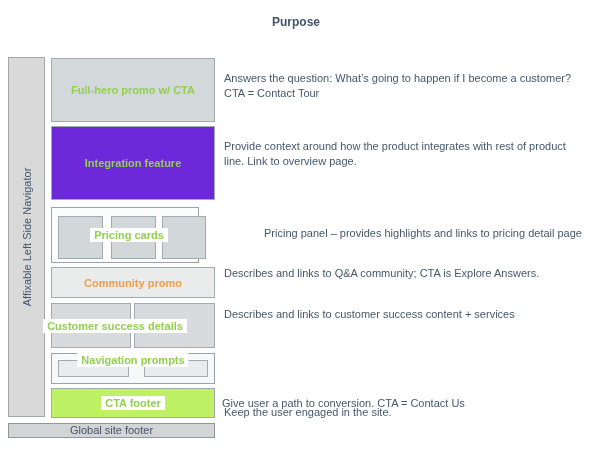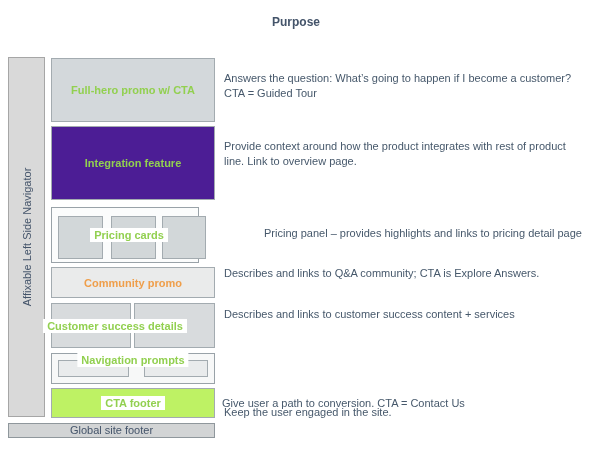--- a/index.html
+++ b/index.html
@@ -53,21 +53,21 @@
     white-space: nowrap;
   }
   .green { color: var(--green, #92d050); }
   .orange { color: var(--orange, #ef9e4a); }
   .white-tag {
     background: #ffffff;
     padding: 0 4px;
     line-height: 14px;
   }
   .hero        { left: 51px; top: 58px;  width: 164px; height: 64px; background: #d3d8db; }
-  .integration { left: 51px; top: 126px; width: 164px; height: 74px; background: #4c1d95; }
+  .integration { left: 51px; top: 126px; width: 164px; height: 74px; background: #6d28d9; }
   .pricing     { left: 51px; top: 207px; width: 148px; height: 56px; background: #fbfcfc; border-color: #99a2a8; padding-left: 8px; }
   .pricing .card {
     position: absolute;
     top: 8px; height: 43px; width: 45px;
     background: #d2d7d9;
     border: 1px solid #a3abb0;
     box-sizing: border-box;
   }
   .card.c1 { left: 6px; }
   .card.c2 { left: 59px; }
@@ -177,21 +177,21 @@
   </div>
 
   <div class="wf-block ctafooter">
     <span class="lbl green white-tag">CTA footer</span>
   </div>
 
   <div class="globalfooter">
     <span class="glabel">Global site footer</span>
   </div>
 
-  <div class="ptext t1">Answers the question: What’s going to happen if I become a customer? CTA = Guided Tour</div>
+  <div class="ptext t1">Answers the question: What’s going to happen if I become a customer? CTA = Contact Tour</div>
   <div class="ptext t2">Provide context around how the product integrates with rest of product line. Link to overview page.</div>
   <div class="ptext t3">Pricing panel – provides highlights and links to pricing detail page</div>
   <div class="ptext t4">Describes and links to Q&amp;A community; CTA is Explore Answers.</div>
   <div class="ptext t5">Describes and links to customer success content + services</div>
   <div class="ptext t6">Keep the user engaged in the site.</div>
   <div class="ptext t7">Give user a path to conversion. CTA = Contact Us</div>
 
 </div>
 
 </body></html>

